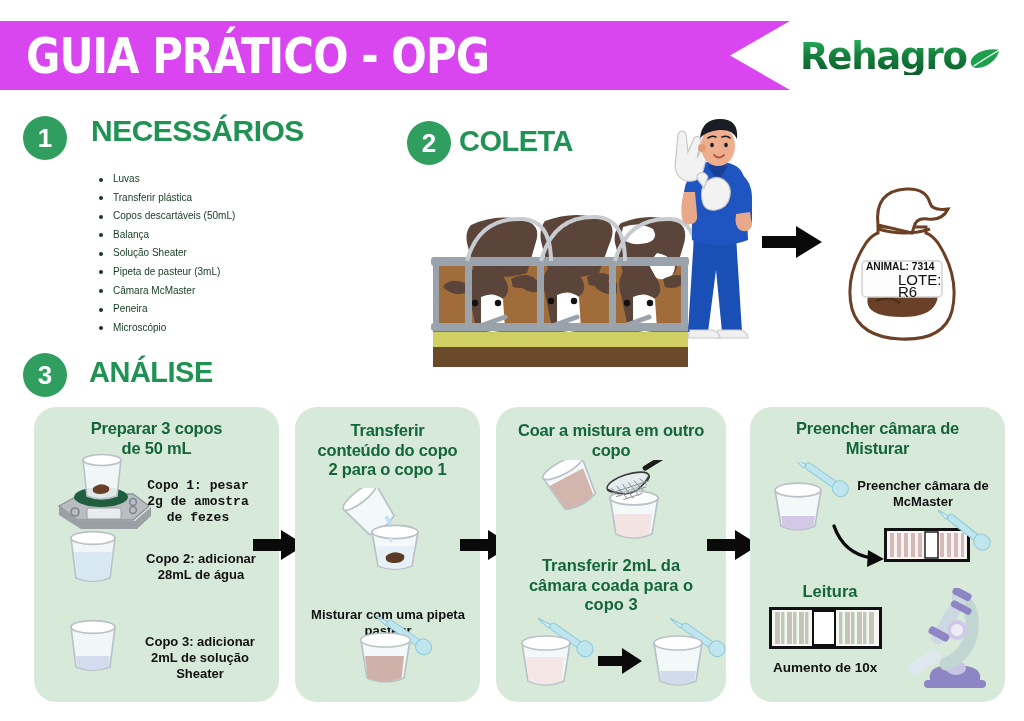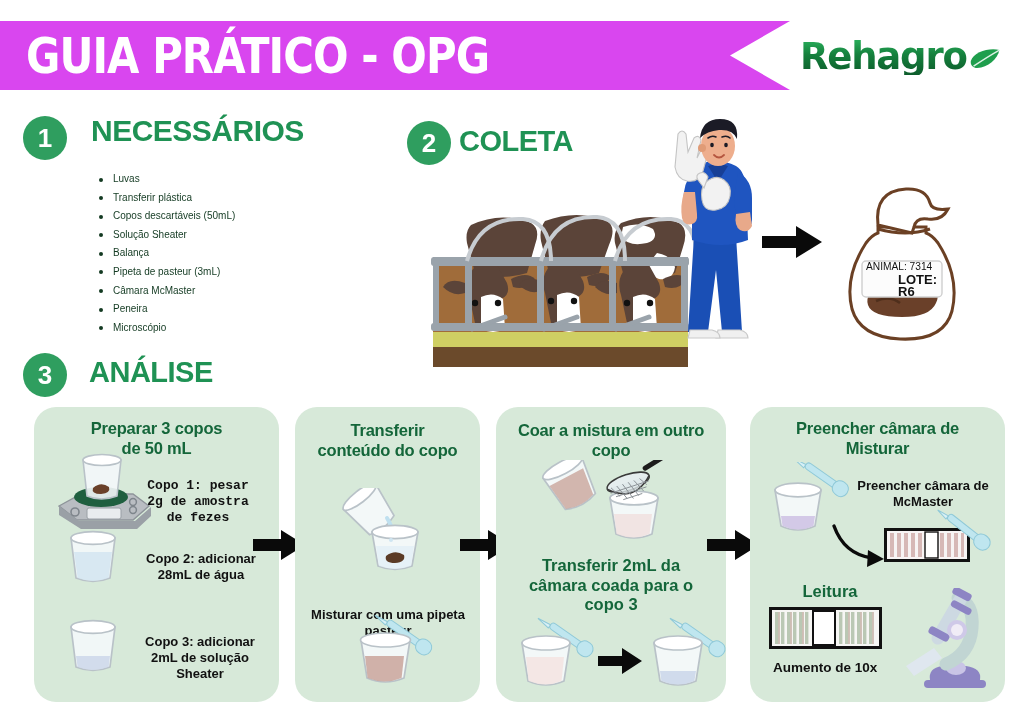--- a/index.html
+++ b/index.html
@@ -98,22 +98,22 @@
   <span>1</span>
 </div>
 <div class="abs step-title" id="t1">
   <span class="l2">NECESSÁRIOS</span>
 </div>
 
 <ul class="abs" id="materials" style="margin:0;padding:0;">
   <li>Luvas</li>
   <li>Transferir plástica</li>
   <li>Copos descartáveis (50mL)</li>
+  <li>Balança</li>
   <li>Solução Sheater</li>
-  <li>Balança</li>
   <li>Pipeta de pasteur (3mL)</li>
   <li>Câmara McMaster</li>
   <li>Peneira</li>
   <li>Microscópio</li>
 </ul>
 
 <div class="abs step-circle" style="left:407px;top:121px;">
   <span>2</span>
 </div>
 <div class="abs step-title" id="t2">COLETA</div>
@@ -258,22 +258,22 @@
   <path d="M38 58 q-22 34 -14 66 q8 28 48 30 q44 2 52 -28 q8 -34 -14 -68 q-6 -8 -12 -10 l0 -6 l-48 0 l0 6 q-6 2 -12 10z" fill="#ffffff" stroke="#6b4024" stroke-width="3"></path>
   <path d="M50 40 q-4 -34 28 -36 q20 -1 24 14 q2 8 18 6 q-6 12 -20 10 q-12 -2 -14 8 l-2 6z" fill="#ffffff" stroke="#6b4024" stroke-width="3"></path>
   <path d="M50 44 q28 8 52 0" stroke="#6b4024" stroke-width="3" fill="none"></path>
 
   <path d="M42 108 q10 -14 26 -8 q14 -16 32 -4 q14 10 8 22 q-6 14 -34 14 q-30 0 -34 -12 q-2 -6 2 -12z" fill="#6a4029"></path>
   <path d="M48 116 q14 -6 24 2" stroke="#4f2f1c" stroke-width="2.5" fill="none"></path>
 
   <rect x="34" y="76" width="80" height="36" rx="4" fill="#fcfcfc" stroke="#cfcfcf" stroke-width="1.4"></rect>
 </svg>
 <div class="abs" style="left:866px;top:261px;width:78px;">
-  <div style="font-size:10.2px;font-weight:normal;color:#111;line-height:12.5px;">ANIMAL: 7314</div>
-  <div style="font-size:13px;font-weight:bold;color:#111;line-height:12.5px;padding-left:32px;">LOTE: R6</div>
+  <div style="font-size:10.2px;font-weight:bold;color:#111;line-height:12.5px;">ANIMAL: 7314</div>
+  <div style="font-size:15px;font-weight:normal;color:#111;line-height:12.5px;padding-left:32px;">LOTE: R6</div>
 </div>
 
 <div class="abs step-circle" style="left:23px;top:353px;">
   <span>3</span>
 </div>
 <div class="abs step-title" id="t3">ANÁLISE</div>
 
 <div class="abs panel" id="p1"></div>
 <div class="abs panel-head" style="left:44px;top:419px;width:225px;">
   <div>Preparar 3 copos</div>
@@ -311,20 +311,21 @@
 <div class="abs cap" style="left:137px;top:634px;width:126px;">Copo 3: adicionar 2mL de solução Sheater</div>
 
 <svg class="abs" style="left:253px;top:530px;" width="52" height="30" viewBox="0 0 52 30">
   <path d="M0 9 h28 v-9 l24 15 l-24 15 v-9 h-28z" fill="#0a0a0a"></path>
 </svg>
 
 <div class="abs panel" id="p2"></div>
 <div class="abs panel-head" style="left:300px;top:421px;width:175px;">
   <div>Transferir</div>
   <div>conteúdo do copo</div>
+  <div>2 para o copo 1</div>
 </div>
 <svg class="abs" style="left:334px;top:488px;" width="115" height="85" viewBox="0 0 115 85">
 
   <g transform="rotate(-38 40 28)">
     <path d="M20 4 l5 36 q16 6 31 0 l5 -36z" fill="#f6f9fb" fill-opacity=".9" stroke="#b9c2c8" stroke-width="1.7"></path>
     <ellipse cx="40.5" cy="4" rx="20.5" ry="6" fill="#ffffff" stroke="#b9c2c8" stroke-width="1.7"></ellipse>
   </g>
 
   <path d="M53 30 q6 10 8 20" stroke="#bfe0ef" stroke-width="4" fill="none" stroke-linecap="round"></path>
 

